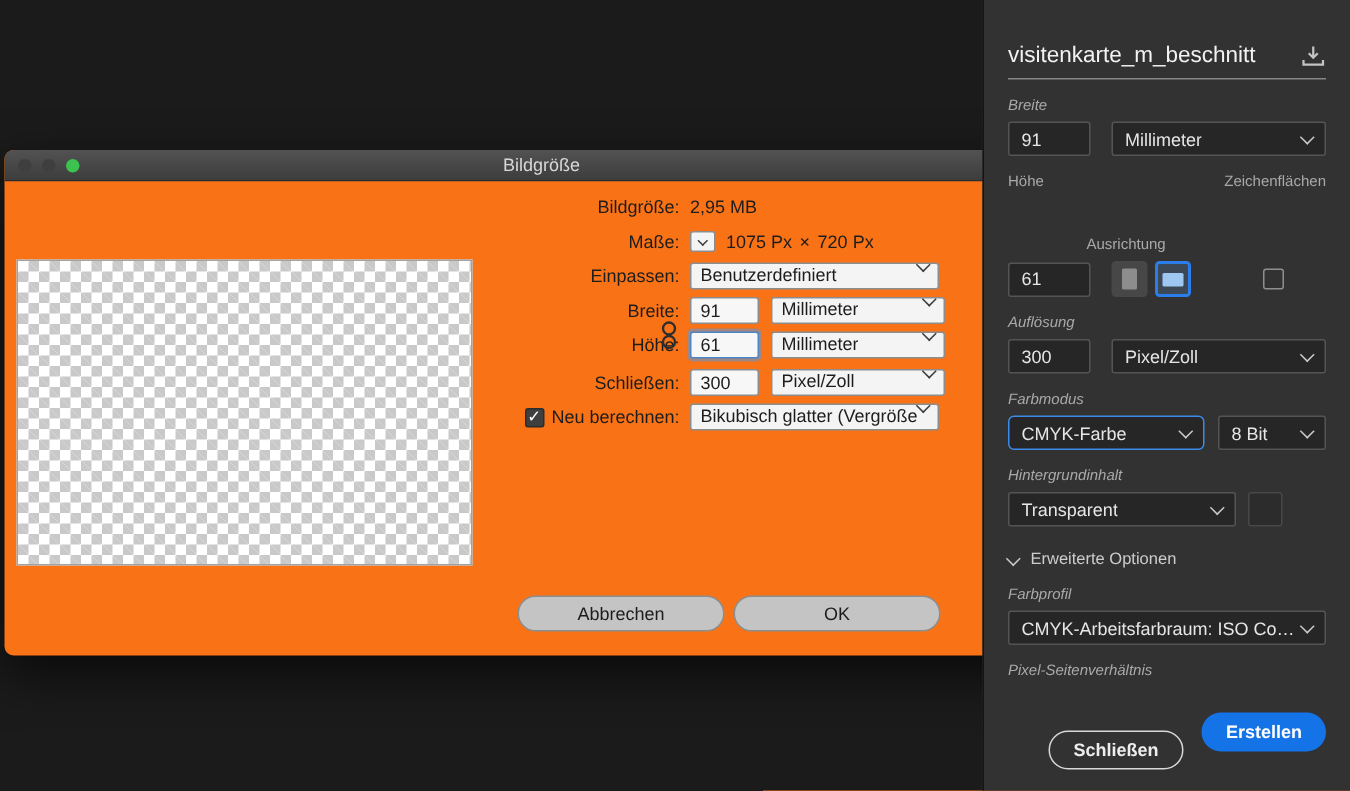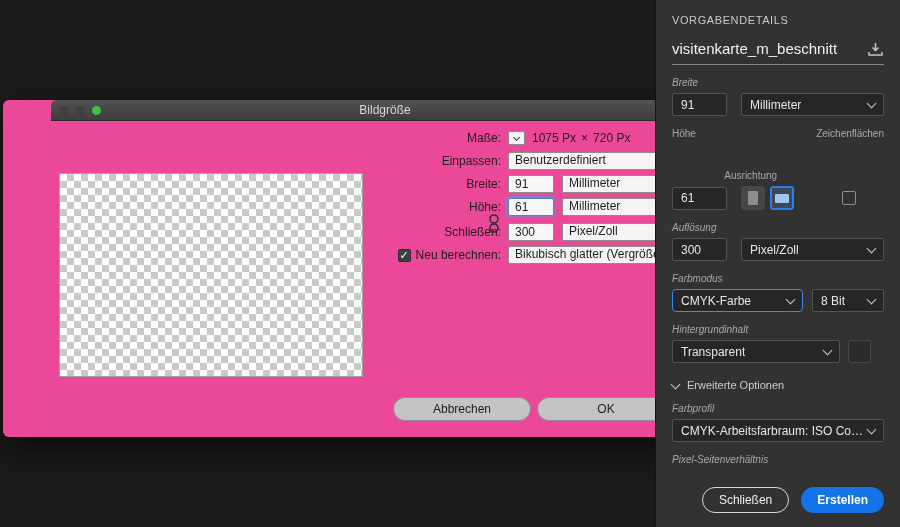--- a/index.html
+++ b/index.html
@@ -49,46 +49,45 @@
     display:flex; align-items:center; justify-content:center; }
   .orient .port-shape { width:10px; height:14px; background:#8d8d8d; border-radius:1px; }
   .orient.selected { border:2px solid #2b7de9; background:#3c4856; }
   .orient .land-shape { width:14px; height:9px; background:#9ec7f2; border-radius:1px; }
   .artboard-check { width:14px; height:14px; border:1px solid #8f8f8f; border-radius:2px;
     margin-left:48px; background:transparent; }
   .colormode-row { display:flex; justify-content:space-between; }
   .cmyk-select { width:131px; border:1.5px solid #3b8bea; border-radius:4px; }
   .depth-select { width:72px; }
   .bg-row { display:flex; align-items:center; }
-  .bg-select { width:168px;gap:36px; }
+  .bg-select { width:152px;gap:36px; }
   .bg-swatch { width:23px; height:23px; background:#2c2c2c; border:1px solid #474747;
     border-radius:2px; margin-left:8px; }
   .advanced-row { display:flex; align-items:center; gap:8px; margin-top:16px;
     font-size:11px; color:#cdcdcd; }
   .advanced-row .chev { margin-top:-2px; }
   .full-select { width:100%; }
   .panel-buttons { position:absolute; right:16px; bottom:14px; display:flex; gap:12px; }
   .btn-close {
     height:26px; padding:0 16px; border-radius:13px; border:1.5px solid #d8d8d8;
-    background:transparent; color:#ededed; font-size:12px; font-weight:normal;
-    display:flex; align-items:center; cursor:default;
+    background:transparent; color:#ededed; font-size:12px; font-weight:bold;
+    display:flex; align-items:center; cursor:default;margin-top:12px;
   }
   .btn-create {
     height:26px; padding:0 16px; border-radius:13px; border:none;
     background:#1473e6; color:#ffffff; font-size:12px; font-weight:bold;
     display:flex; align-items:center; cursor:default;
   }
   .save-icon { margin-left:10px; flex:none; }
 
   
   .dialog {
     position:absolute; left:3px; top:100px; width:716px; height:337px;
-    background:#ec4899; border-radius:6px;
+    background:#f97316; border-radius:6px;
     box-shadow:0 12px 34px rgba(0,0,0,.65);
-    padding-left:48px;
   }
   .titlebar {
     height:21px; border-radius:6px 6px 0 0;
     background:linear-gradient(#525252,#3d3d3d);
     display:flex; align-items:center; justify-content:center; position:relative;
     border-bottom:1px solid #2c2c2c;
   }
   .title-text { font-size:12px; color:#d8d8d8; }
   .traffic { position:absolute; left:9px; top:6px; display:flex; gap:7px; }
   .dot { width:9px; height:9px; border-radius:50%; }
@@ -174,20 +173,24 @@
       <span class="gear-caret"></span>
     </div>
 
     <div class="dform">
 
       <svg class="chain-icon" width="12" height="22" viewBox="0 0 12 22">
         <circle cx="6" cy="6" r="4" fill="none" stroke="#2e2e2e" stroke-width="1.6"></circle>
         <circle cx="6" cy="15" r="4" fill="none" stroke="#2e2e2e" stroke-width="1.6"></circle>
       </svg>
 
+      <div class="drow">
+        <span class="dlabel">Bildgröße:</span>
+        <span class="dvalue">2,95 MB</span>
+      </div>
 
       <div class="drow">
         <span class="dlabel">Maße:</span>
         <span class="dims-mini">
           <span class="chev dark"></span>
         </span>
         <span class="dvalue">1075 Px</span>
         <span class="dvalue" style="margin:0 5px;">×</span>
         <span class="dvalue">720 Px</span>
       </div>
@@ -248,21 +251,20 @@
     </div>
 
     <div class="dialog-buttons">
       <div class="dbtn btn-cancel">Abbrechen</div>
       <div class="dbtn btn-ok">OK</div>
     </div>
   </div>
 </div>
 
 <div class="preset-panel">
-  <div class="panel-title">VORGABENDETAILS</div>
 
   <div class="filename-row">
     <span class="filename">visitenkarte_m_beschnitt</span>
     <svg class="save-icon" width="17" height="15" viewBox="0 0 17 15">
       <path d="M8.5 1 v7 M5.5 5.5 L8.5 8.5 L11.5 5.5" fill="none" stroke="#c4c4c4" stroke-width="1.5"></path>
       <path d="M2 10 v3 h13 v-3" fill="none" stroke="#c4c4c4" stroke-width="1.5"></path>
     </svg>
   </div>
 
   <div class="plabel">Breite</div>

